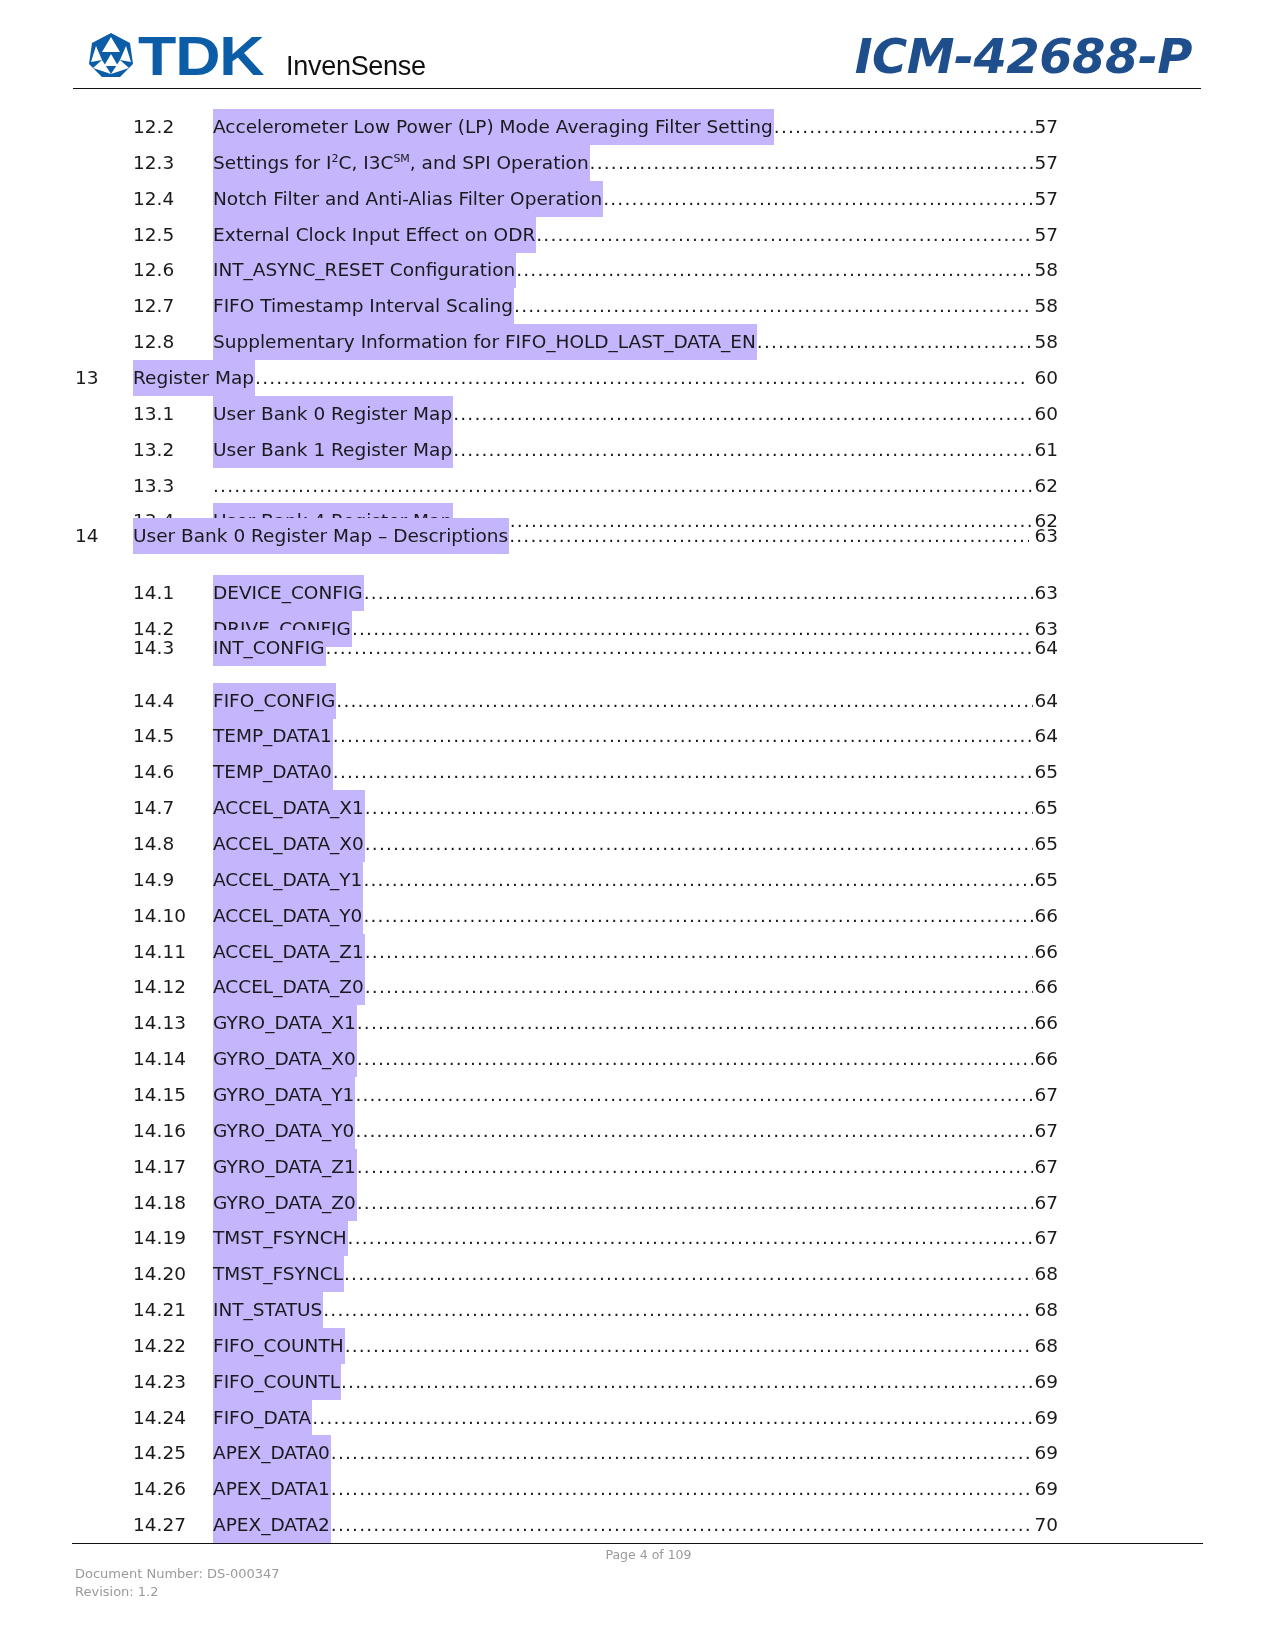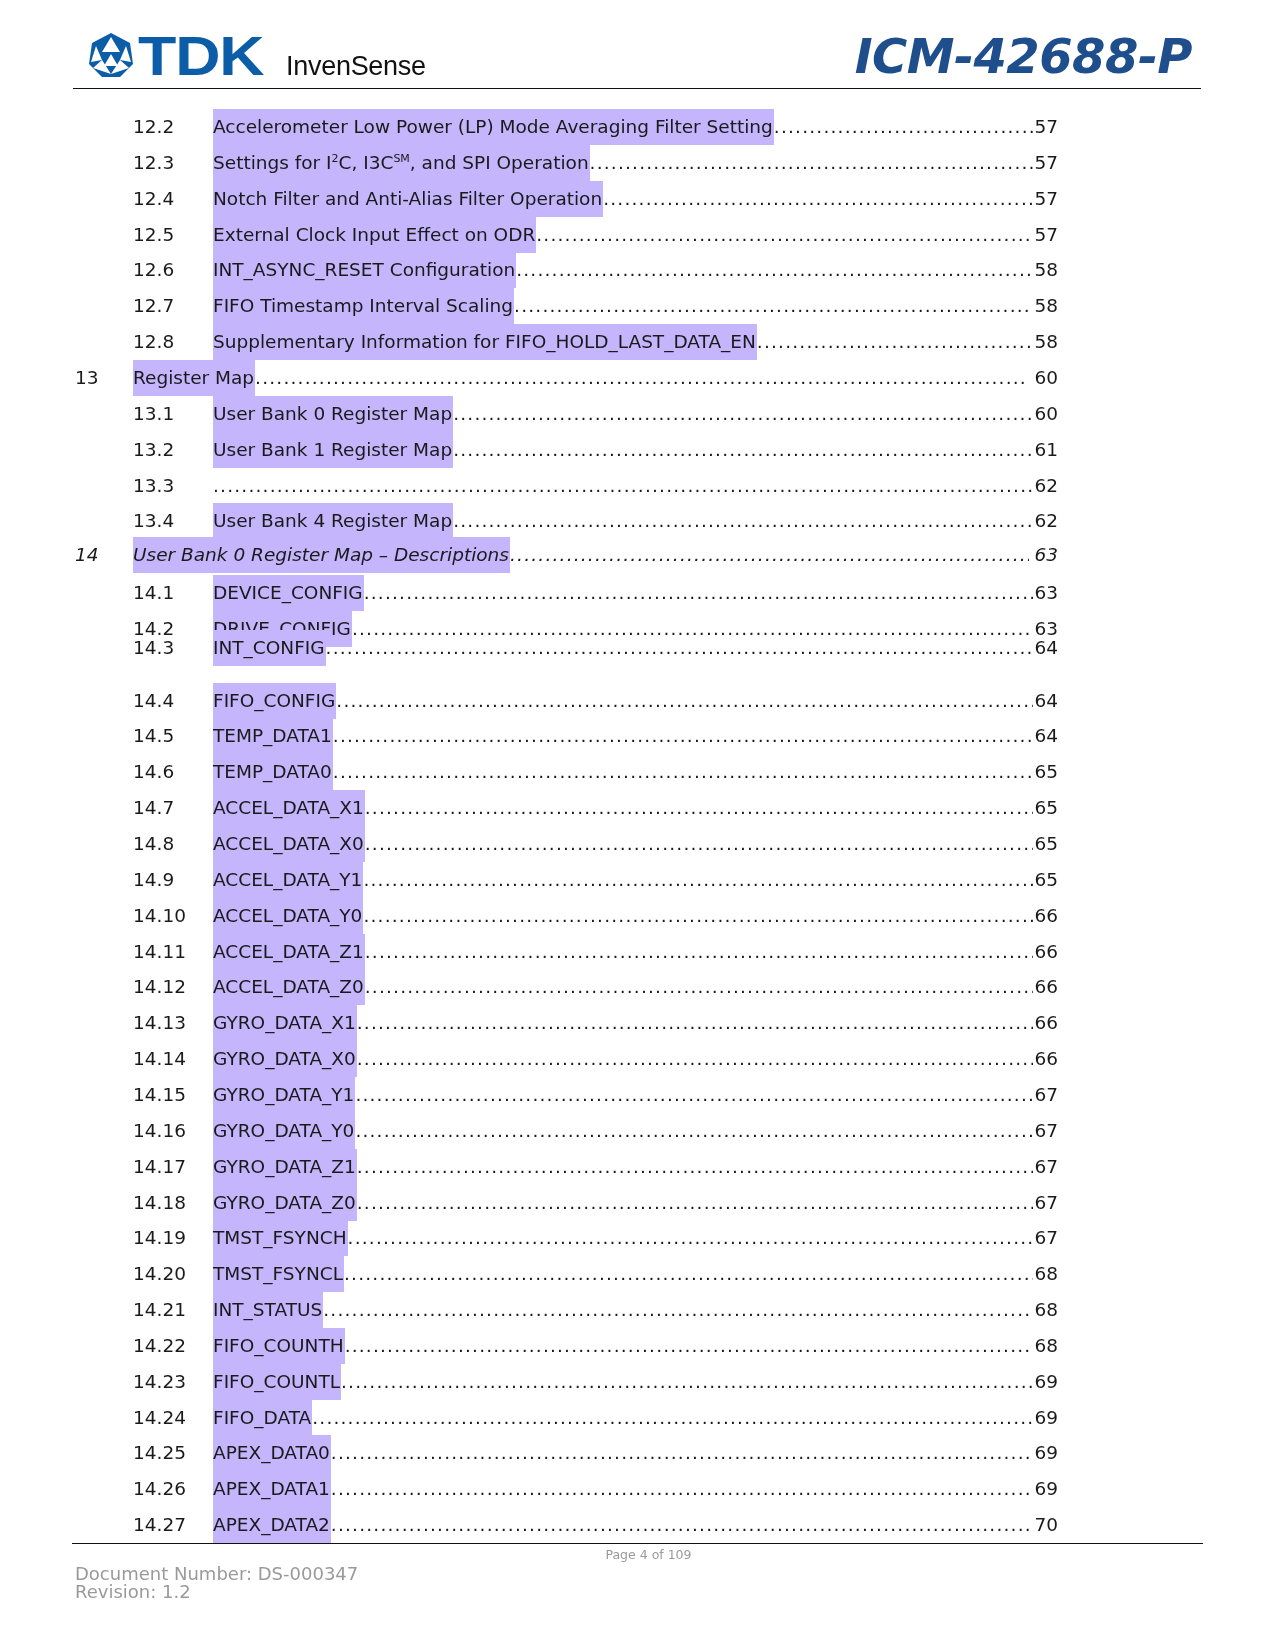--- a/index.html
+++ b/index.html
@@ -28,21 +28,21 @@
   .lvl1 .toc-num { left: 75px; }
   .lvl1 .toc-line { left: 133px; }
   .lvl2 .toc-num { left: 133px; }
   .lvl2 .toc-line { left: 213px; }
   .lvl1 .toc-page { padding-left: 5px; }
 
   .footer-rule { position: absolute; left: 72px; top: 1543px; width: 1131px; border-top: 1.6px solid #111; }
   .footer-page { position: absolute; left: 0; width: 1275px; top: 1547px; text-align: center; font-size: 12.5px;
                  color: #9a9a9a; font-family: "DejaVu Sans", sans-serif; }
   .footer-page span { margin-left: 22px; }
-  .footer-doc { position: absolute; left: 75px; top: 1565px; font-size: 18px; color: #9a9a9a; font-family: "DejaVu Sans", sans-serif; line-height: 18px; }
+  .footer-doc { position: absolute; left: 75px; top: 1565px; font-size: 13px; color: #9a9a9a; font-family: "DejaVu Sans", sans-serif; line-height: 18px; }
 </style>
 </head>
 <body>
 
 <div class="header">
   <div class="logo">
     <svg width="46" height="46" viewBox="0 0 46 46">
       <polygon points="23,1 42,11 45,32 32,45 14,45 1,32 4,11" fill="#0c5da8"></polygon>
       <polygon points="23,5 14,20 32,20" fill="#ffffff"></polygon>
       <polygon points="8,14 14,28 3,30" fill="#ffffff"></polygon>
@@ -147,21 +147,21 @@
       </div>
     </div>
     <div class="toc-row lvl2" style="top: 394.35px;">
       <span class="toc-num">13.4</span>
       <div class="toc-line">
         <span class="toc-title">User Bank 4 Register Map</span>
         <span class="toc-dots">............................................................................................................................................................................................................................................................................................................</span>
         <span class="toc-page">62</span>
       </div>
     </div>
-    <div class="toc-row lvl1" style="top: 428px; font-style: italic;">
+    <div class="toc-row lvl1" style="top: 409px;">
       <span class="toc-num">14</span>
       <div class="toc-line">
         <span class="toc-title">User Bank 0 Register Map – Descriptions</span>
         <span class="toc-dots">............................................................................................................................................................................................................................................................................................................</span>
         <span class="toc-page">63</span>
       </div>
     </div>
     <div class="toc-row lvl2" style="top: 466.05px;">
       <span class="toc-num">14.1</span>
       <div class="toc-line">

